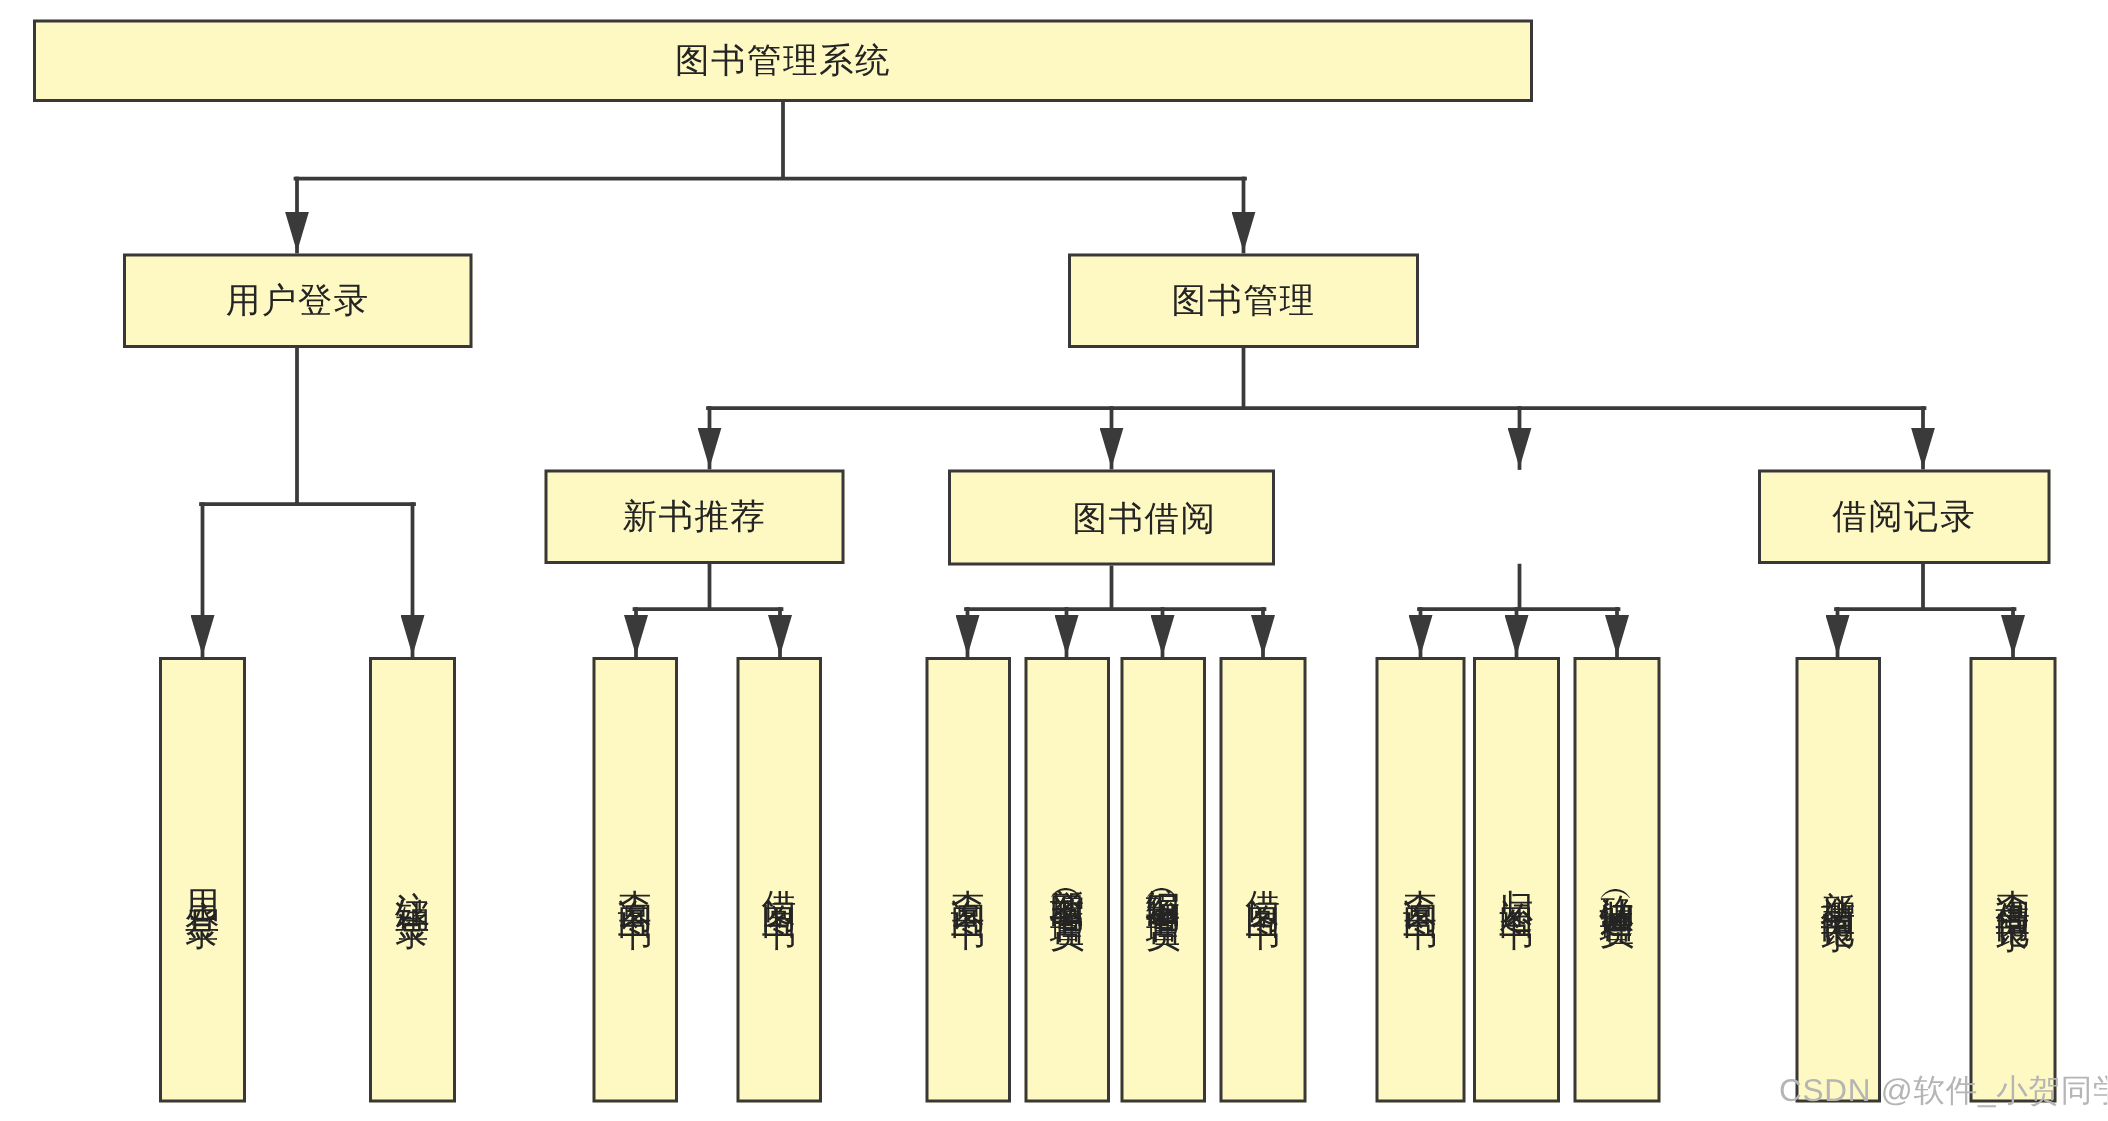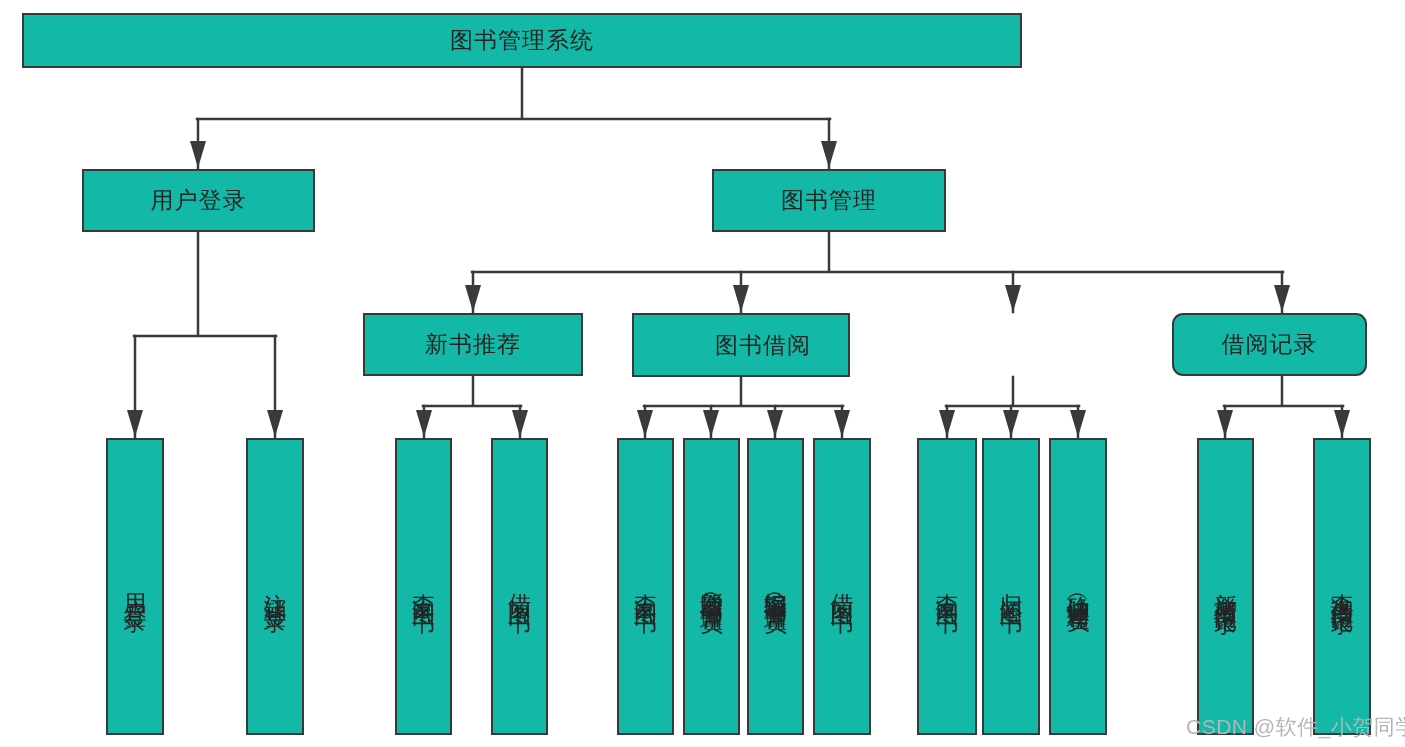--- a/index.html
+++ b/index.html
@@ -19,21 +19,21 @@
     position: absolute;
     left: 0;
     top: 0;
     width: 1405px;
     height: 747px;
     pointer-events: none;
   }
   .box {
     position: absolute;
     box-sizing: border-box;
-    background: #14b8a6;
+    background: #fef9c3;
     border: 2.5px solid #383838;
     color: #242424;
     display: flex;
     align-items: center;
     justify-content: center;
     text-align: center;
     line-height: 1.25;
   }
   .box.h {
     font-size: 23px;
@@ -104,23 +104,23 @@
       <path d="M1225 406 V437" marker-end="url(#arrow)"></path>
       <path d="M1342 406 V437" marker-end="url(#arrow)"></path>
     </g>
   </svg>
 
   <div class="box h" style="left:22px; top:13px; width:1000px; height:55px;">图书管理系统</div>
 
   <div class="box h" style="left:82px; top:169px; width:233px; height:63px;">用户登录</div>
   <div class="box h" style="left:712px; top:169px; width:234px; height:63px;">图书管理</div>
 
-  <div class="box h" style="left:363px; top:313px; width:220px; height:63px;">新书推荐</div>
+  <div class="box h" style="left:363px; top:313px; width:200px; height:63px;">新书推荐</div>
   <div class="box h" style="left:632px; top:313px; width:218px; height:64px;padding-left:44px;">图书借阅</div>
-  <div class="box h" style="left:1172px; top:313px; width:195px; height:63px;border-radius:11px;">借阅记录</div>
+  <div class="box h" style="left:1172px; top:313px; width:195px; height:63px;">借阅记录</div>
 
   <div class="box v" style="left:106px; top:438px; width:58px; height:297px;">用户登录</div>
   <div class="box v" style="left:246px; top:438px; width:58px; height:297px;">注销登录</div>
 
   <div class="box v" style="left:395px; top:438px; width:57px; height:297px;">查询图书</div>
   <div class="box v" style="left:491px; top:438px; width:57px; height:297px;">借阅图书</div>
 
   <div class="box v" style="left:617px; top:438px; width:57px; height:297px;">查询图书</div>
   <div class="box v" style="left:683px; top:438px; width:57px; height:297px; letter-spacing:3px;">新增图书（管理员）</div>
   <div class="box v" style="left:747px; top:438px; width:57px; height:297px; letter-spacing:3px;">编辑图书（管理员）</div>

